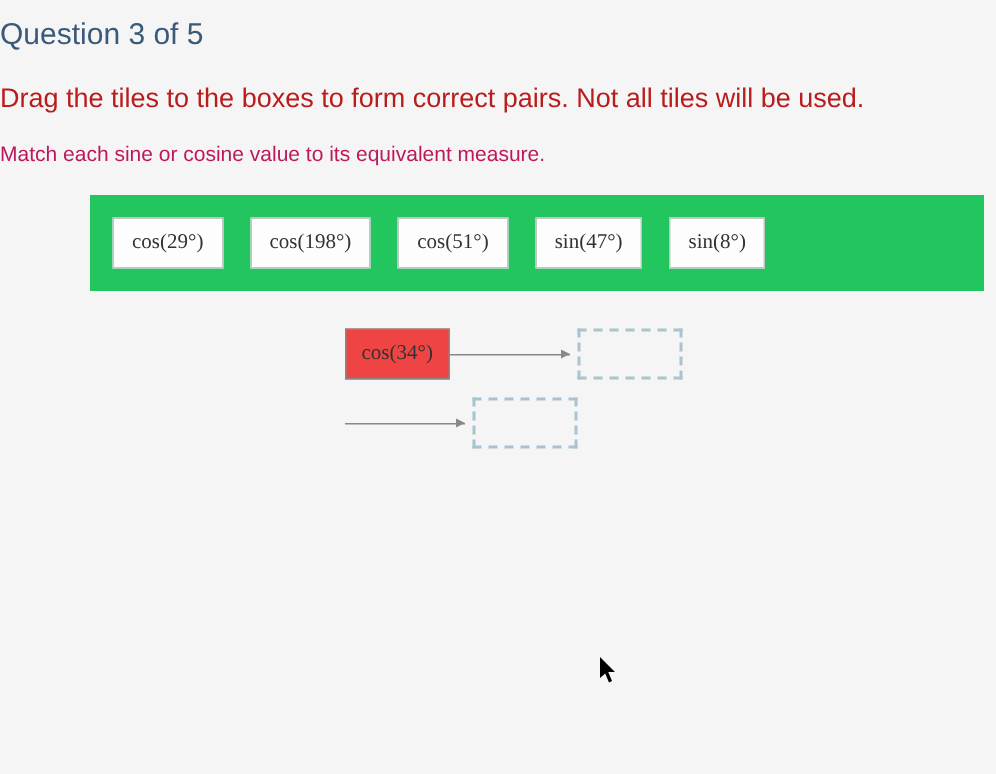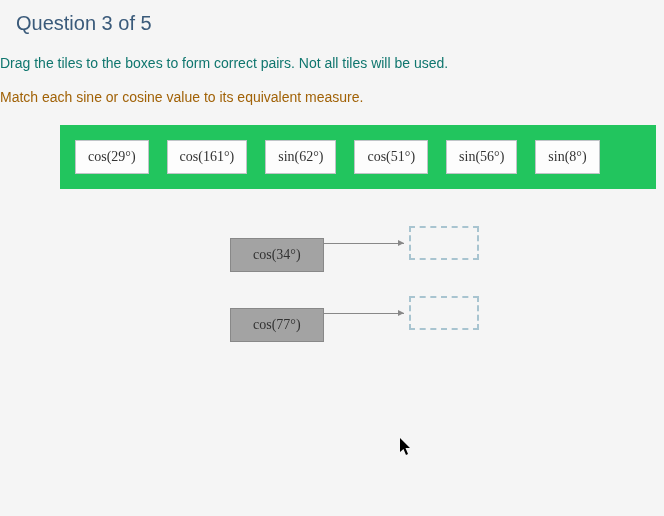--- a/index.html
+++ b/index.html
@@ -12,31 +12,31 @@
       overflow: hidden;
     }
     .container {
       padding: 12px 0 0 0;
     }
     .question-header {
       font-size: 20px;
       color: #3a5a7a;
       font-weight: 500;
       margin-bottom: 20px;
-      padding-left: 16px;
+      padding-left: 0;
     }
     .instruction {
-      font-size: 14px;
-      color: #0f766e;
+      font-size: 18px;
+      color: #b91c1c;
       margin-bottom: 18px;
       padding-left: 0;
     }
     .subinstruction {
       font-size: 14px;
-      color: #a16207;
+      color: #be185d;
       margin-bottom: 20px;
       padding-left: 0;
     }
     .tile-pool {
       background: #22c55e;
       margin: 0 8px 25px 60px;
       padding: 15px 15px;
       display: flex;
       flex-wrap: wrap;
       gap: 18px;
@@ -53,28 +53,27 @@
     }
     .match-area {
       padding-left: 230px;
     }
     .match-row {
       display: flex;
       align-items: center;
       margin-bottom: 12px;
     }
     .fixed-tile {
-      background: #a3a3a3;
+      background: #ef4444;
       border: 1px solid #888;
-      padding: 8px 22px;
+      padding: 8px 10px;
       font-size: 14px;
       font-family: 'Times New Roman', serif;
       min-width: 60px;
       text-align: center;
-      margin-top: 24px;
     }
     .arrow-line {
       width: 80px;
       height: 1px;
       background: #888;
       position: relative;
       margin: 0 5px 0 0;
     }
     .arrow-line::after {
       content: '';
@@ -103,35 +102,33 @@
 </head>
 <body>
 
 <div class="container">
   <h2 class="question-header">Question 3 of 5</h2>
   <p class="instruction">Drag the tiles to the boxes to form correct pairs. Not all tiles will be used.</p>
   <p class="subinstruction">Match each sine or cosine value to its equivalent measure.</p>
 
   <div class="tile-pool">
     <div class="tile">cos(29°)</div>
-    <div class="tile">cos(161°)</div>
-    <div class="tile">sin(62°)</div>
+    <div class="tile">cos(198°)</div>
     <div class="tile">cos(51°)</div>
-    <div class="tile">sin(56°)</div>
+    <div class="tile">sin(47°)</div>
     <div class="tile">sin(8°)</div>
   </div>
 
   <div class="match-area">
     <div class="match-row">
       <div class="fixed-tile">cos(34°)</div>
       <div class="arrow-line"></div>
       <div class="drop-zone"></div>
     </div>
     <div class="match-row">
-      <div class="fixed-tile">cos(77°)</div>
       <div class="arrow-line"></div>
       <div class="drop-zone"></div>
     </div>
   </div>
 </div>
 
 <div class="cursor-ptr">
   <svg width="14" height="18" viewBox="0 0 14 18">
       <path d="M0 0 L0 14 L3.5 11 L6 17 L8 16 L5.5 10 L10 10 Z" fill="#000"></path>
     </svg>

